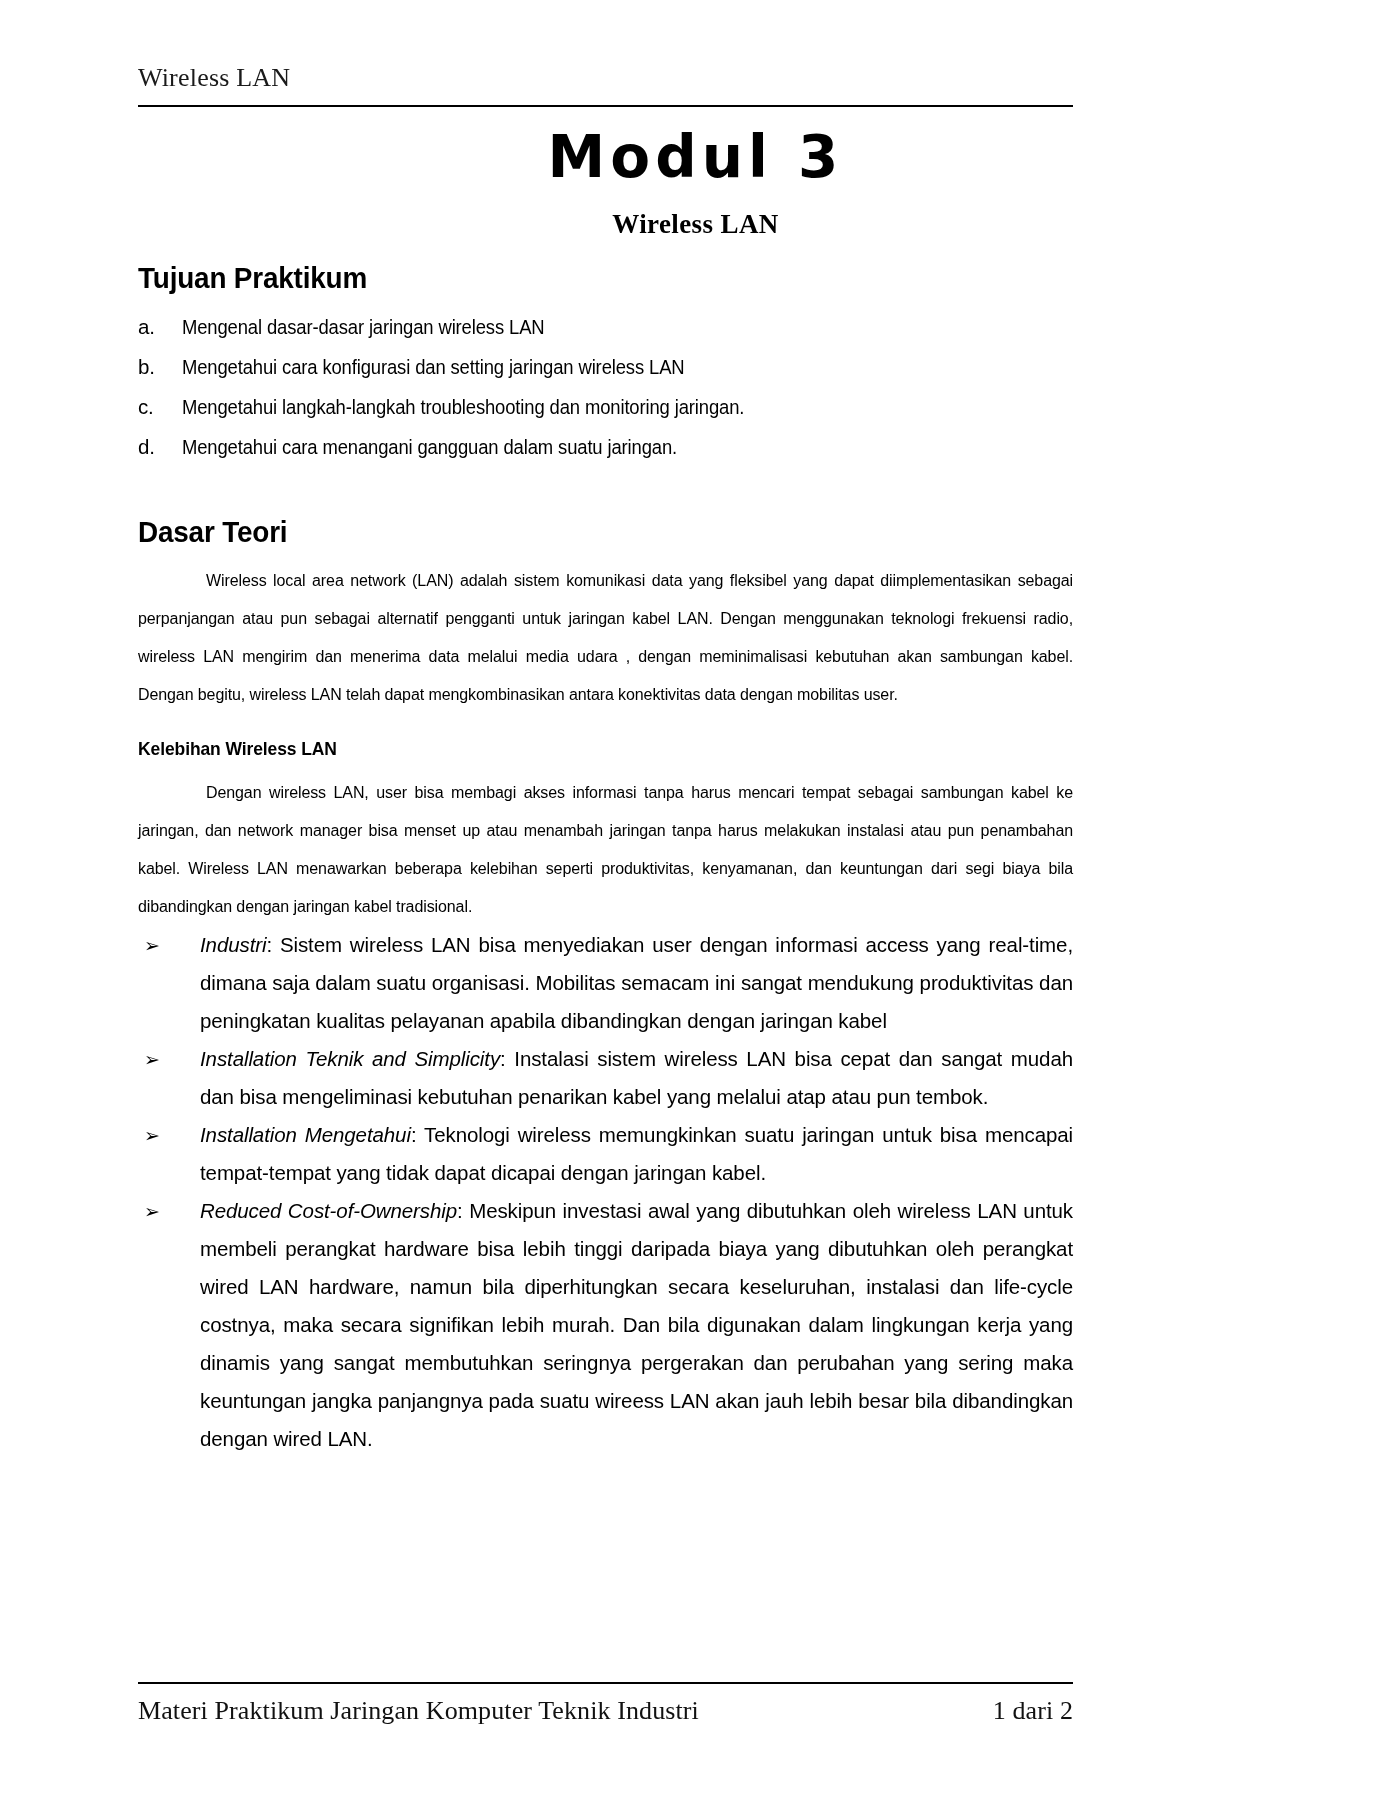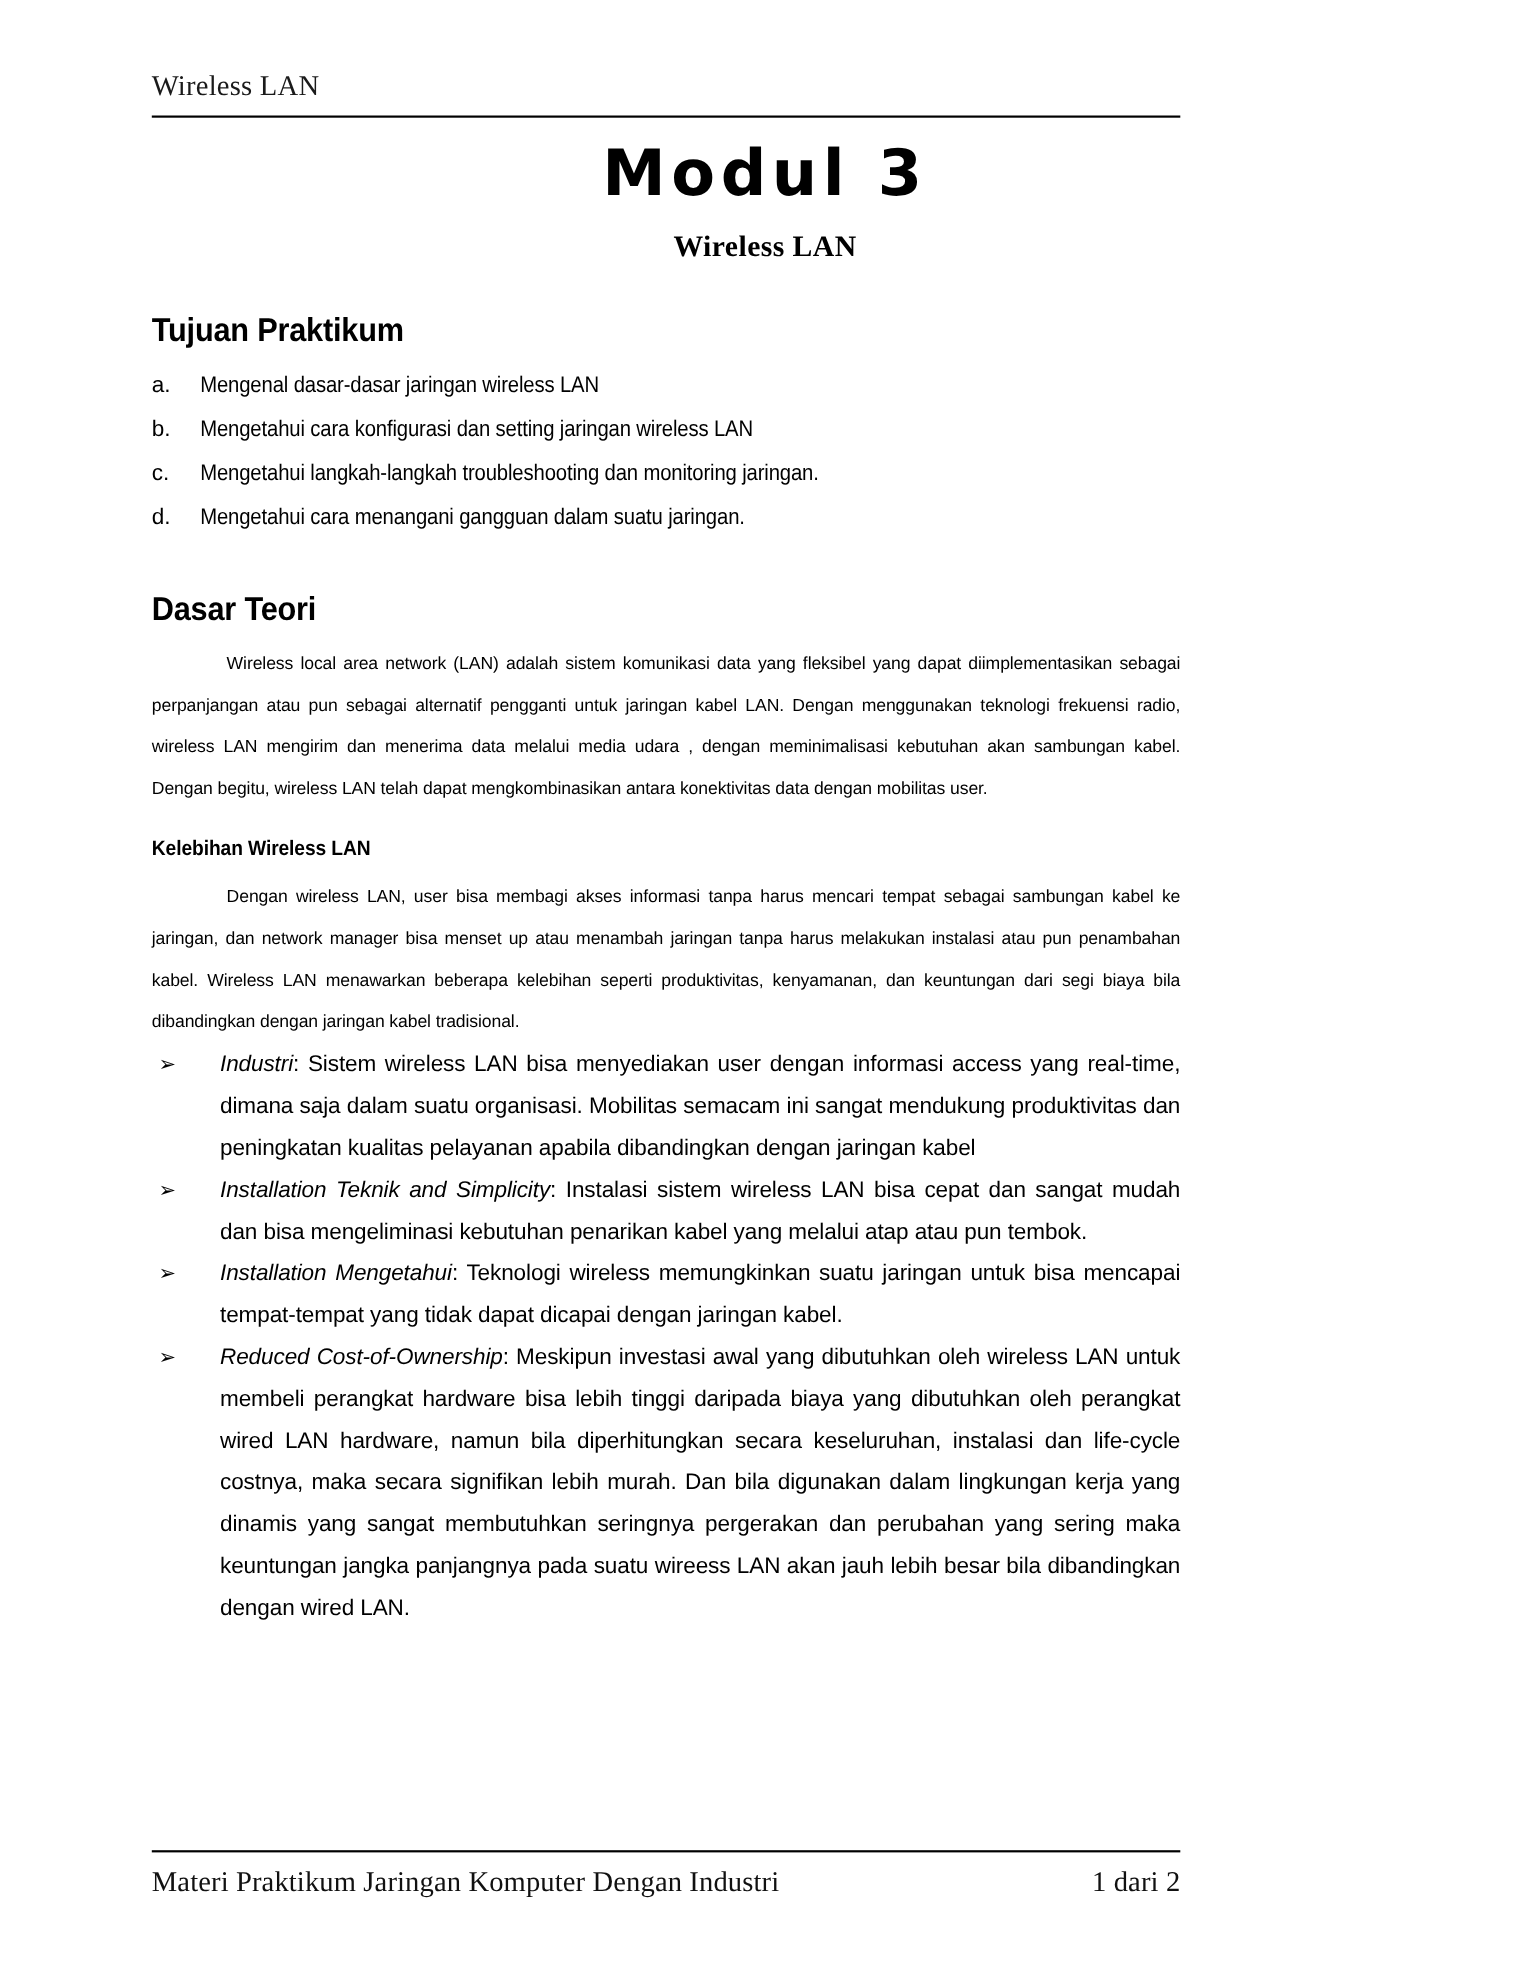--- a/index.html
+++ b/index.html
@@ -70,21 +70,21 @@
     font-size: 27px;
     line-height: 32px;
     letter-spacing: 0.4px;
     color: #000000;
   }
 
   
   .content {
     position: absolute;
     left: 138px;
-    top: 283px;
+    top: 260px;
     width: 935px;
   }
 
   h2.section-head {
     margin: 0;
     font-family: "Liberation Sans", sans-serif;
     font-stretch: condensed;
     font-weight: 700;
     font-size: 30px;
     line-height: 36px;
@@ -276,16 +276,16 @@
       </li>
       <li>
         <span class="bullet">➢</span>
         <em class="term">Reduced Cost-of-Ownership</em><span>: Meskipun investasi awal yang dibutuhkan oleh wireless LAN untuk membeli perangkat hardware bisa lebih tinggi daripada biaya yang dibutuhkan oleh perangkat wired LAN hardware, namun bila diperhitungkan secara keseluruhan, instalasi dan life-cycle costnya, maka secara signifikan lebih murah. Dan bila digunakan dalam lingkungan kerja yang dinamis yang sangat membutuhkan seringnya pergerakan dan perubahan yang sering maka keuntungan jangka panjangnya pada suatu wireess LAN akan jauh lebih besar bila dibandingkan dengan wired LAN.</span>
       </li>
     </ul>
 
   </div>
 
   <div class="footer-rule"></div>
-  <div class="footer-left">Materi Praktikum Jaringan Komputer Dengan Industri</div>
+  <div class="footer-left">Materi Praktikum Jaringan Komputer Teknik Industri</div>
   <div class="footer-right">1 dari 2</div>
 
 </div>
 
 </body></html>

